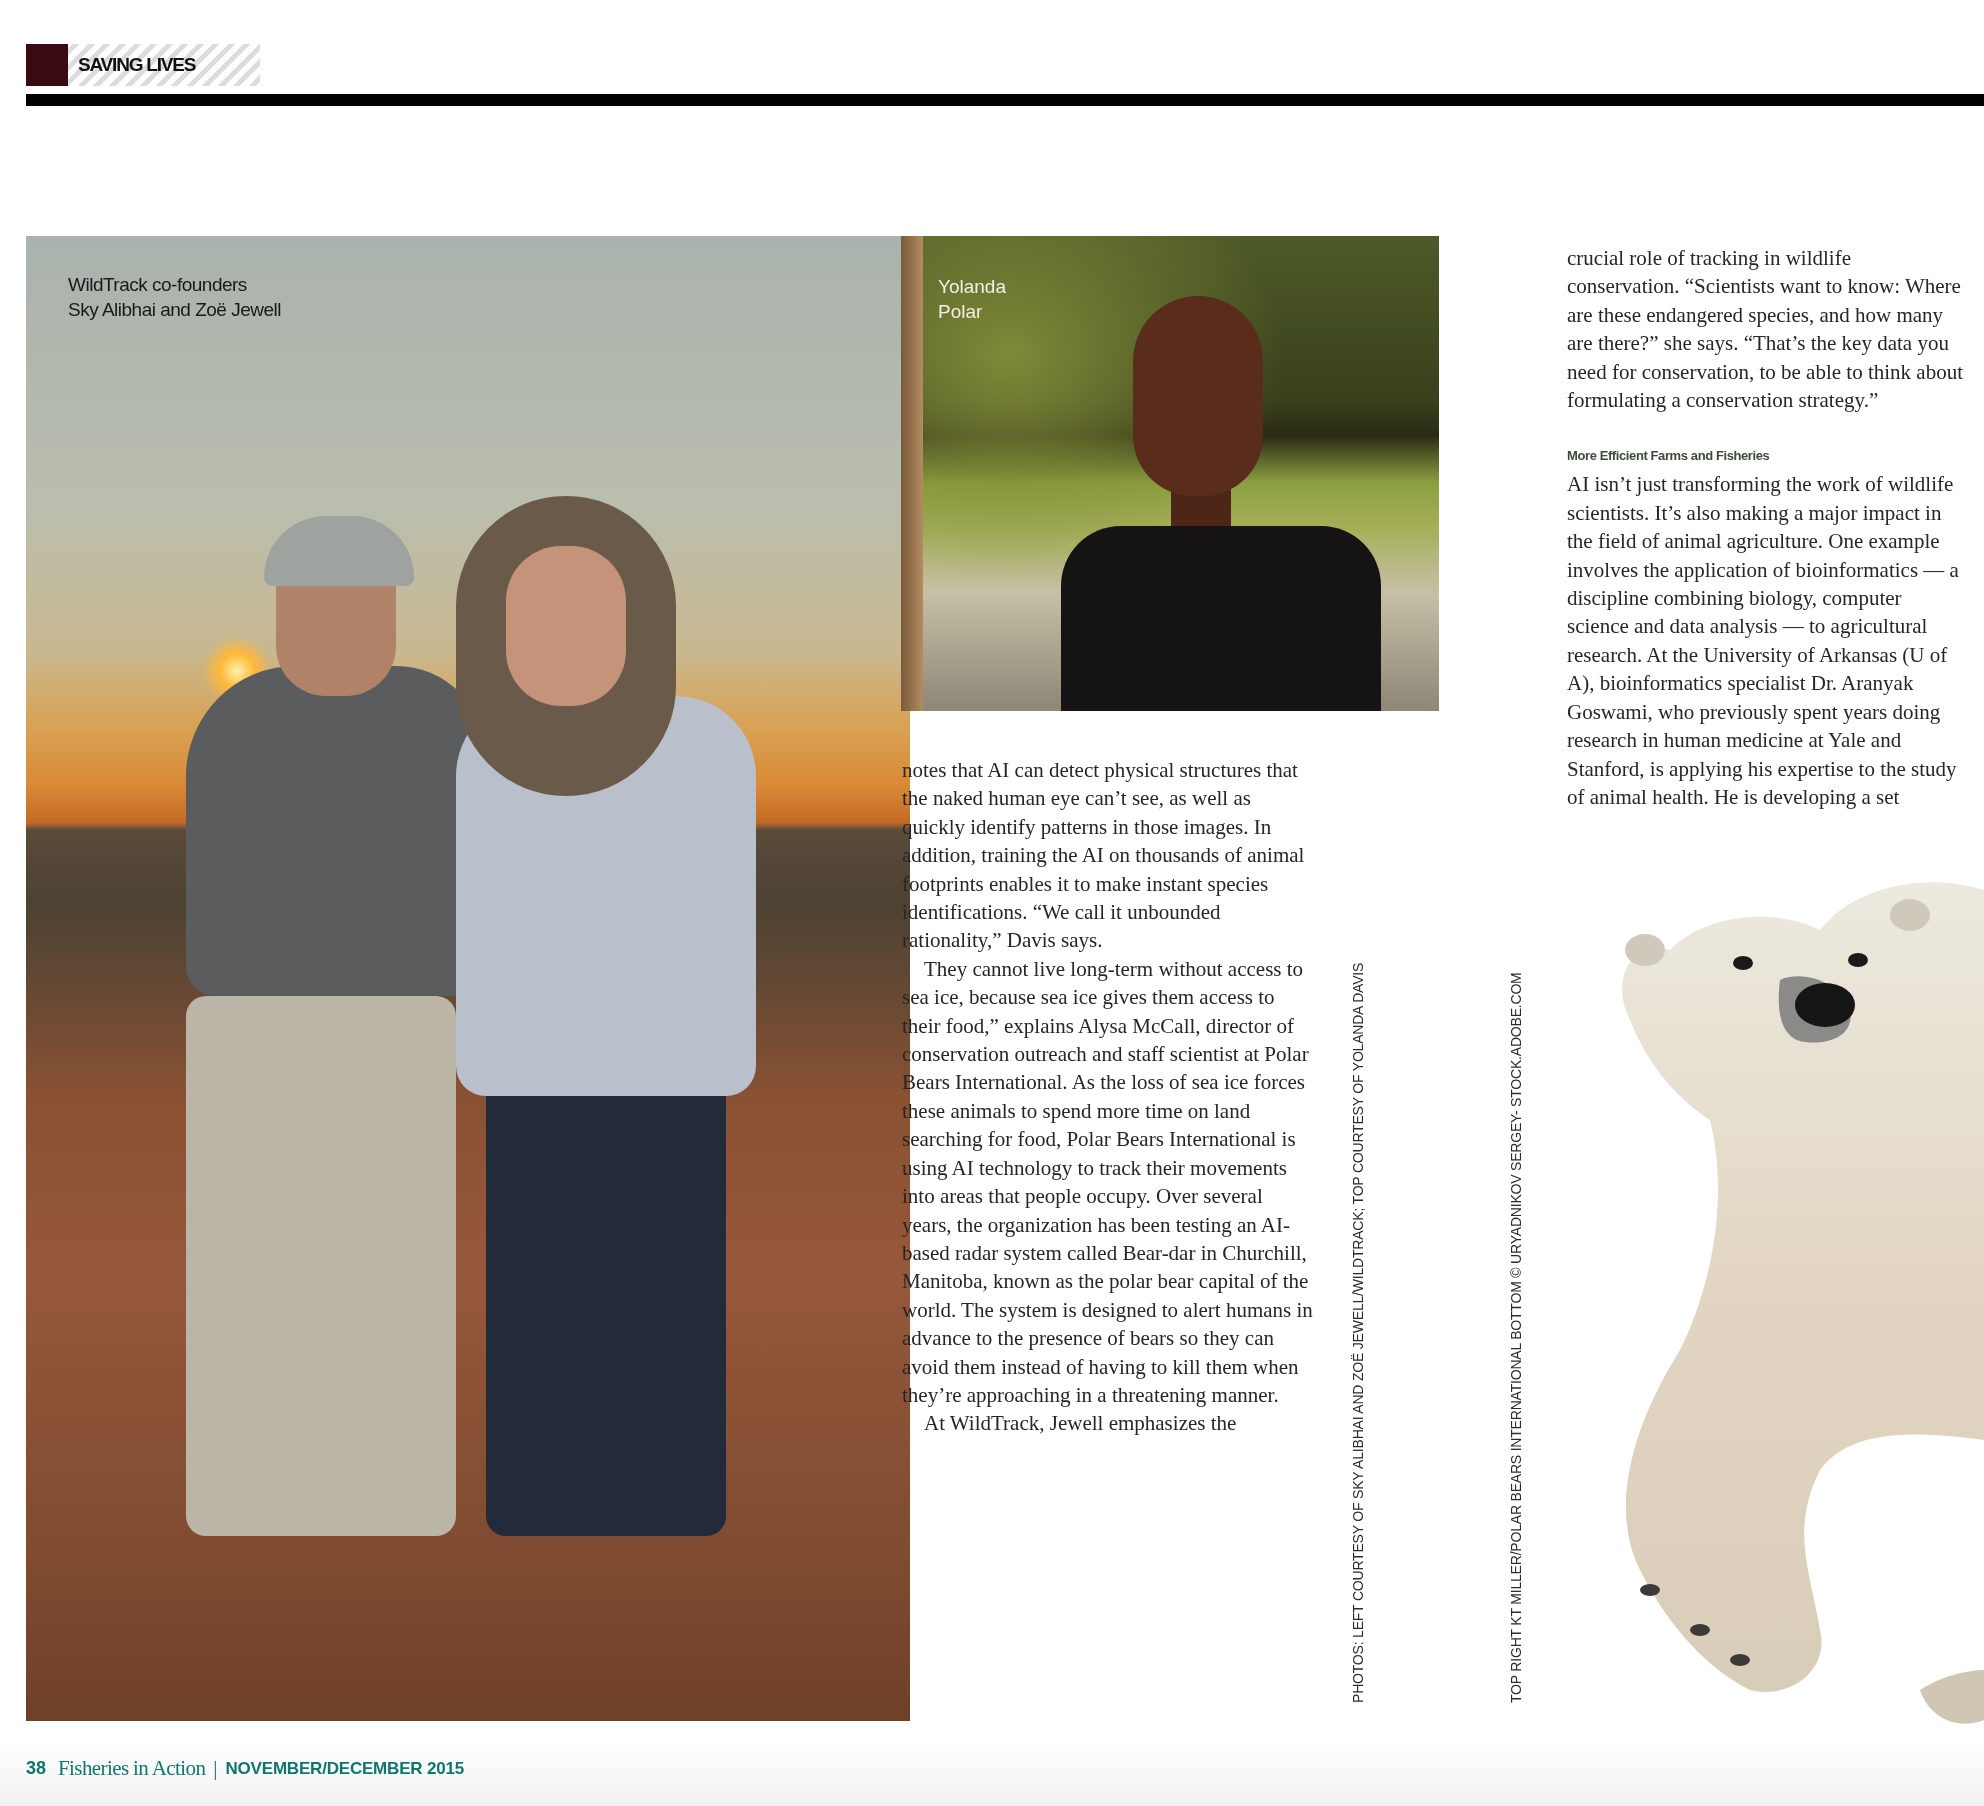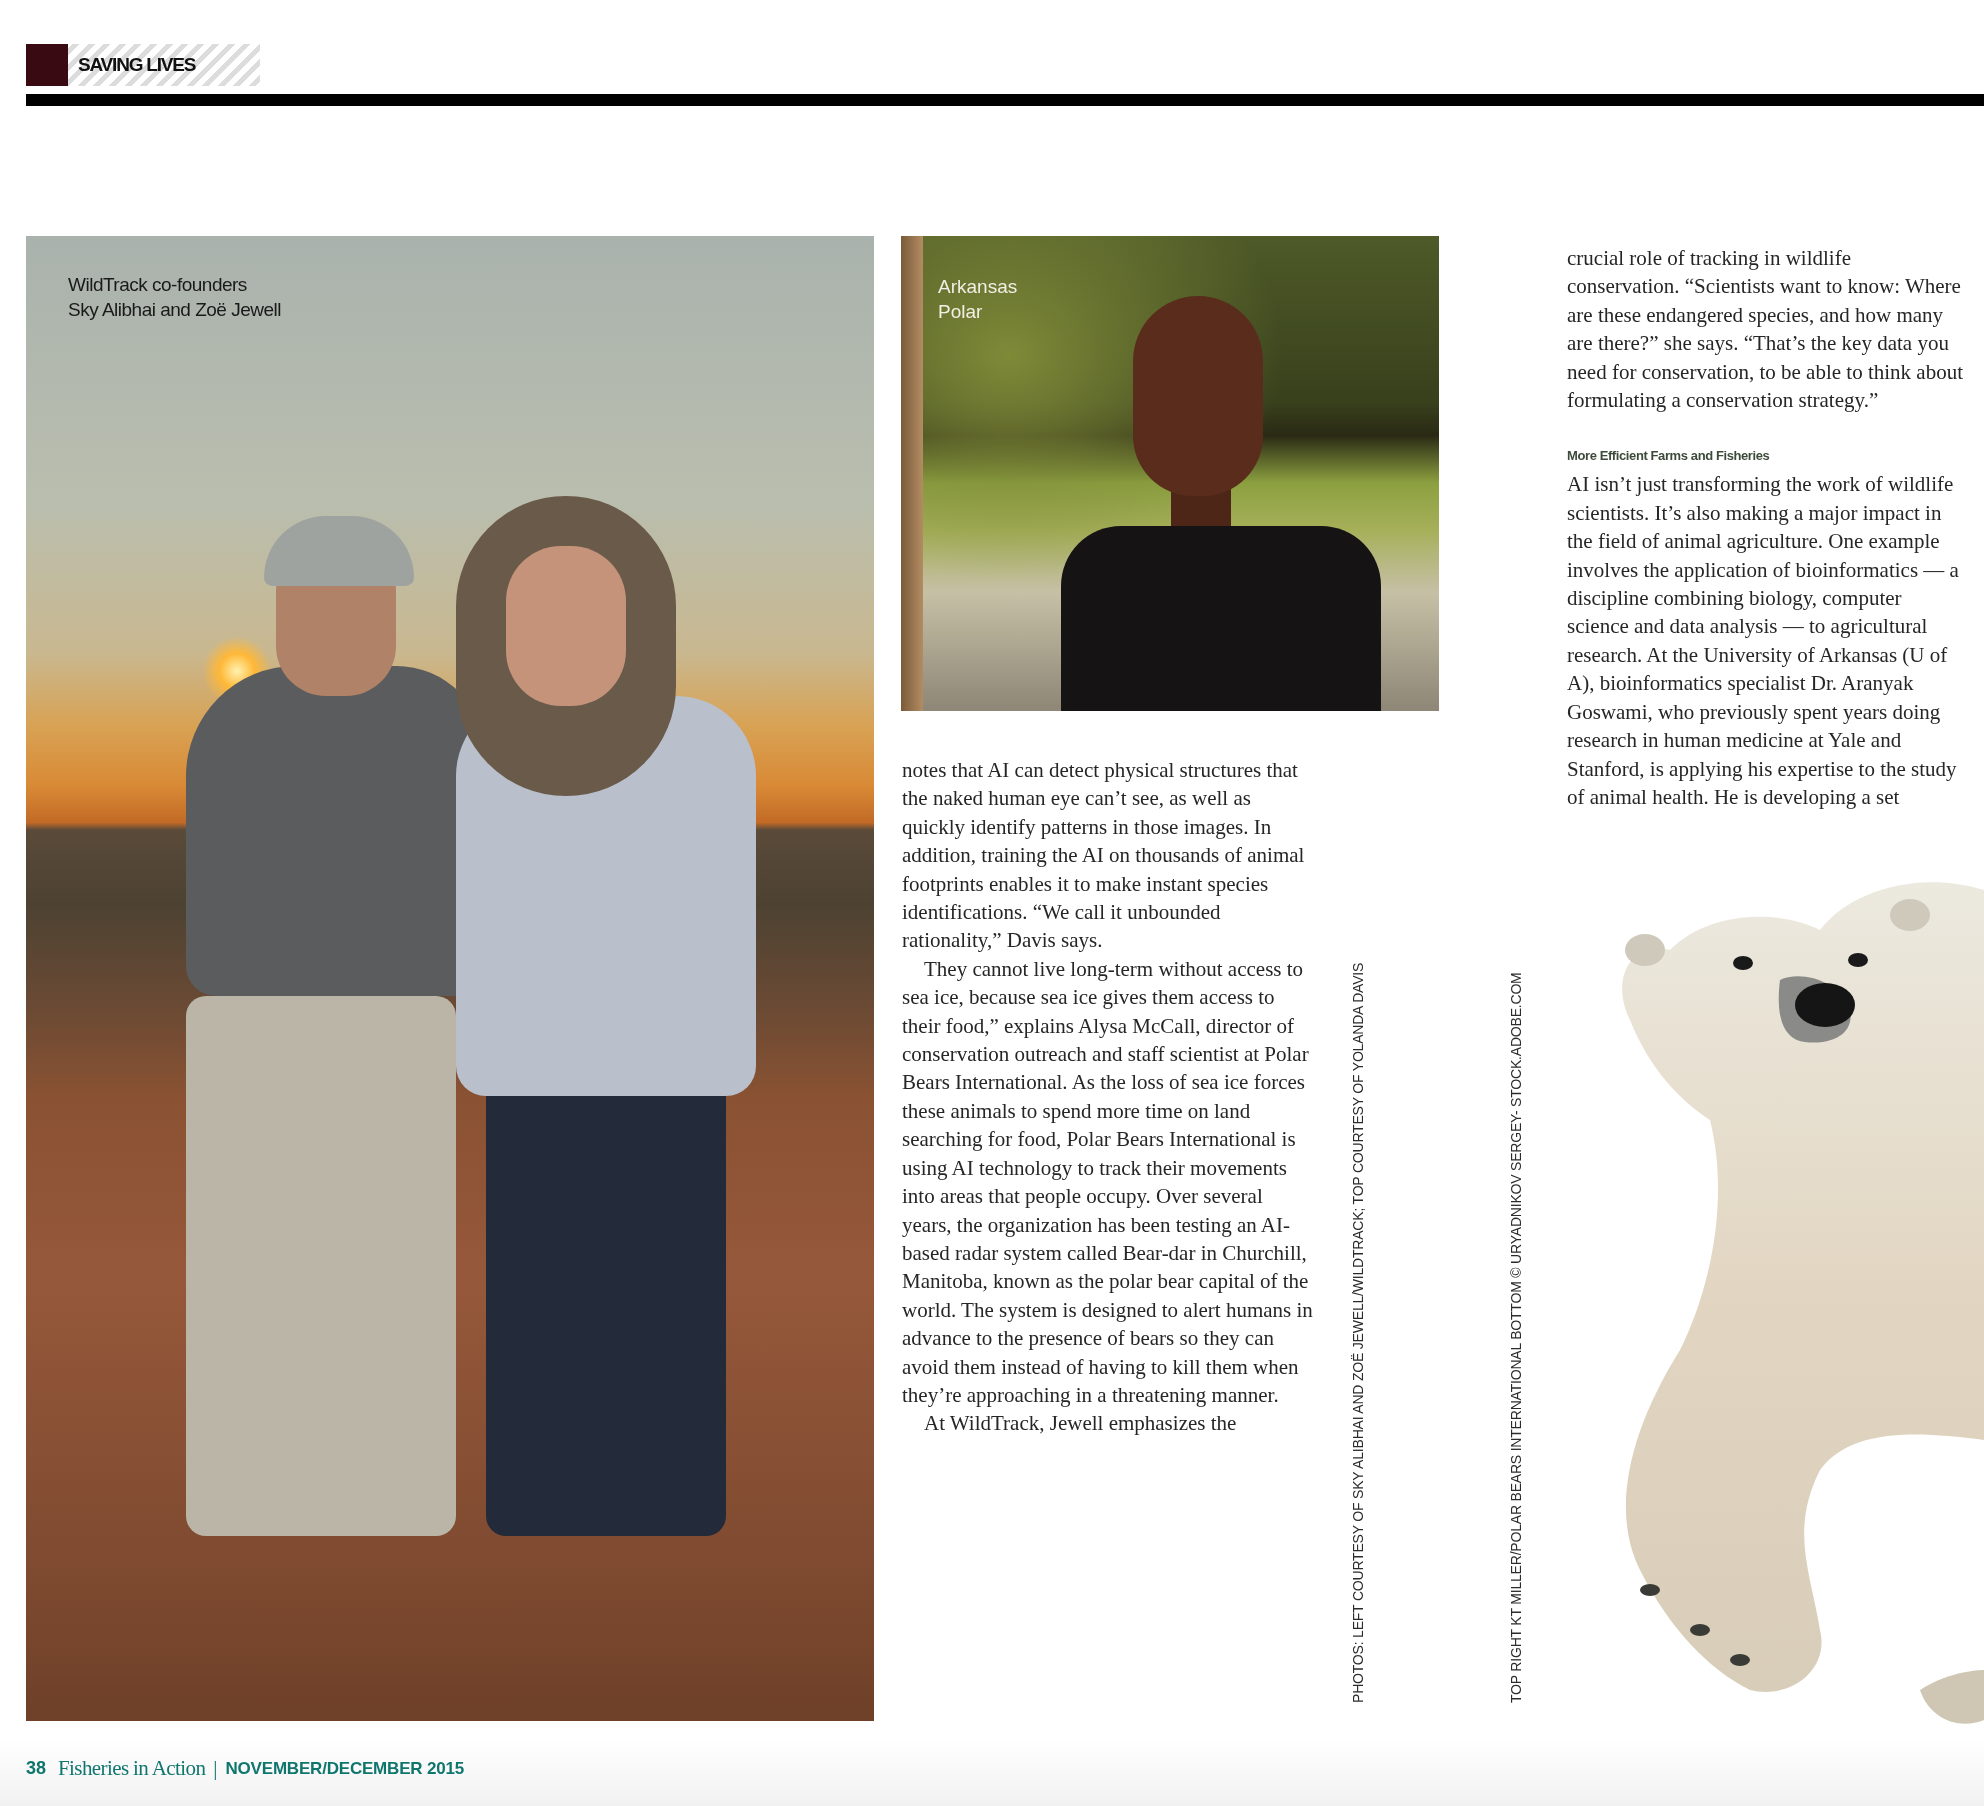--- a/index.html
+++ b/index.html
@@ -26,20 +26,21 @@
     position: absolute; left: 26px; top: 94px; width: 1958px; height: 12px; background: #000;
   }
   
   .photo { position: absolute; overflow: hidden; }
   .photo-left {
     left: 26px; top: 236px; width: 848px; height: 1485px;
     background:
       linear-gradient(180deg,
         #aab2ad 0%, #b9beae 18%, #c9b890 28%, #d8a254 33%, #d98a36 37%, #c26a26 39.5%,
         #5a4a3a 40%, #4d4232 45%, #6b4a34 52%, #8a5232 58%, #96583a 70%, #7e4a30 90%, #6e4028 100%);
+    padding-left: 36px;
   }
   .sun {
     position: absolute; left: 176px; top: 400px; width: 70px; height: 70px; border-radius: 50%;
     background: radial-gradient(circle, #fff2b0 0%, #ffb838 35%, rgba(240,120,40,0) 70%);
   }
   .fig { position: absolute; }
   .man-shirt { left: 160px; top: 430px; width: 300px; height: 330px; background: #5a5c5e; border-radius: 110px 90px 30px 30px; }
   .man-head { left: 250px; top: 300px; width: 120px; height: 160px; background: #b08268; border-radius: 55px 55px 50px 50px; }
   .man-cap { left: 238px; top: 280px; width: 150px; height: 70px; background: #9fa3a0; border-radius: 75px 75px 10px 10px; }
   .man-pants { left: 160px; top: 760px; width: 270px; height: 540px; background: #bbb5a8; border-radius: 20px; }
@@ -126,21 +127,21 @@
     <div>Sky Alibhai and Zoë Jewell</div>
   </div>
 </div>
 
 <div class="photo photo-top">
   <div class="post"></div>
   <div class="fig yd-neck"></div>
   <div class="fig yd-head"></div>
   <div class="fig yd-shirt"></div>
   <div class="caption-top">
-    <div>Arkansas</div>
+    <div>Yolanda</div>
     <div>Polar</div>
   </div>
 </div>
 
 <div class="col col-mid">
   <p>notes that AI can detect physical structures that the naked human eye can’t see, as well as quickly identify patterns in those images. In addition, training the AI on thousands of animal footprints enables it to make instant species identifications. “We call it unbounded rationality,” Davis says.</p>
   <p class="indent">They cannot live long-term without access to sea ice, because sea ice gives them access to their food,” explains Alysa McCall, director of conservation outreach and staff scientist at Polar Bears International. As the loss of sea ice forces these animals to spend more time on land searching for food, Polar Bears International is using AI technology to track their movements into areas that people occupy. Over several years, the organization has been testing an AI-based radar system called Bear-dar in Churchill, Manitoba, known as the polar bear capital of the world. The system is designed to alert humans in advance to the presence of bears so they can avoid them instead of having to kill them when they’re approaching in a threatening manner.</p>
   <p class="indent">At WildTrack, Jewell emphasizes the</p>
 </div>
 

